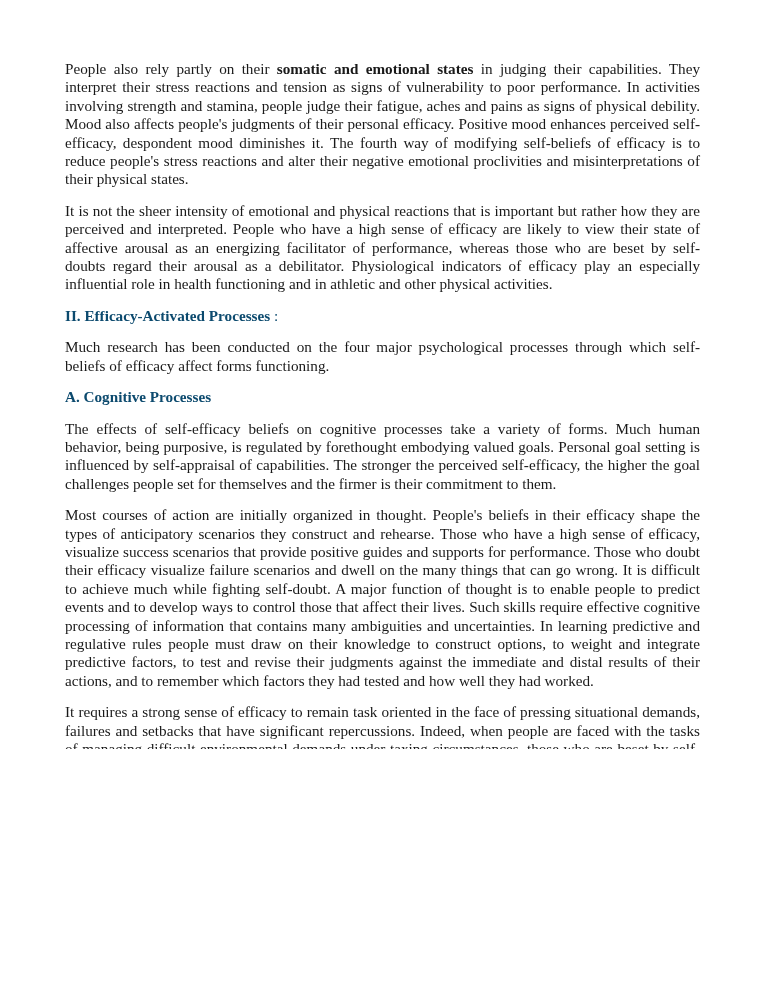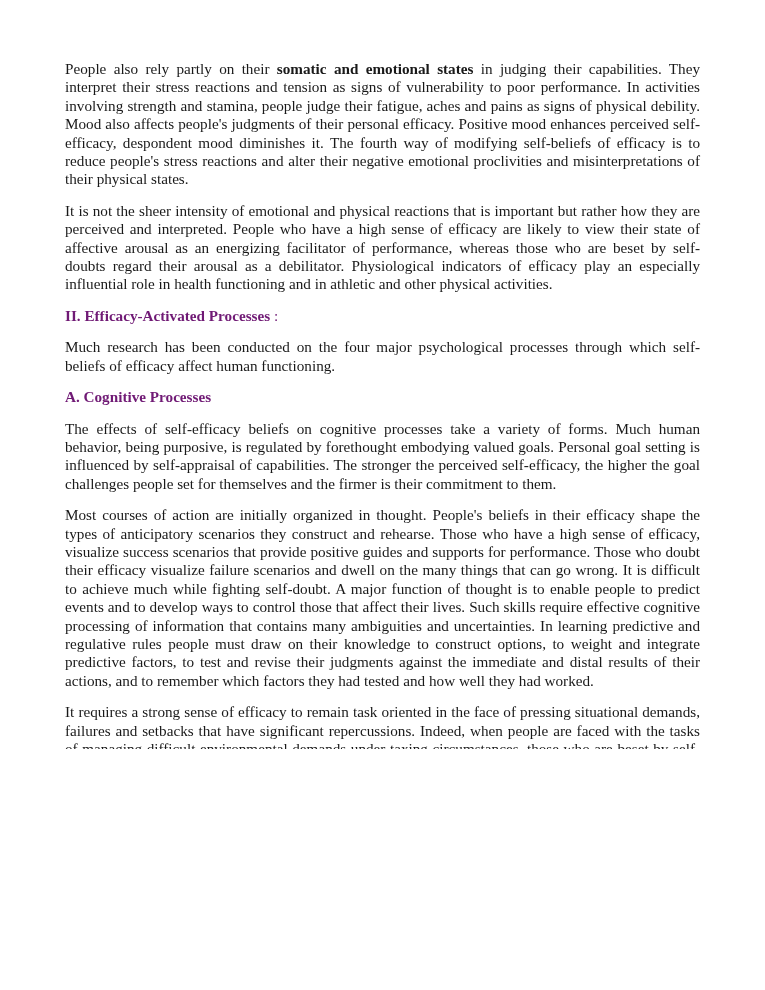--- a/index.html
+++ b/index.html
@@ -41,21 +41,21 @@
   p.para:last-of-type {
     margin-bottom: 8px;
   }
   h2.heading,
   h3.heading {
     margin: 0 0 13px 0;
     font-size: 15.2px;
     line-height: 18.4px;
     font-weight: bold;
     text-align: left;
-    color: #701a75;
+    color: #0c4a6e;
   }
   h2.heading {
     margin-top: 5px;
   }
   h3.heading {
     margin-top: 5px;
   }
   .heading .colon {
     font-weight: normal;
   }
@@ -75,21 +75,21 @@
   }
 </style>
 </head>
 <body>
 
 <div id="page">
   <div id="content">
       <p class="para"><span>People also rely partly on their </span><span class="strong">somatic and emotional states</span><span> in judging their capabilities. They interpret their stress reactions and tension as signs of vulnerability to poor performance. In activities involving strength and stamina, people judge their fatigue, aches and pains as signs of physical debility. Mood also affects people's judgments of their personal efficacy. Positive mood enhances perceived self-efficacy, despondent mood diminishes it. The fourth way of modifying self-beliefs of efficacy is to reduce people's stress reactions and alter their negative emotional proclivities and misinterpretations of their physical states.</span></p>
       <p class="para"><span>It is not the sheer intensity of emotional and physical reactions that is important but rather how they are perceived and interpreted. People who have a high sense of efficacy are likely to view their state of affective arousal as an energizing facilitator of performance, whereas those who are beset by self- doubts regard their arousal as a debilitator. Physiological indicators of efficacy play an especially influential role in health functioning and in athletic and other physical activities.</span></p>
       <h2 class="heading"><span>II. Efficacy-Activated Processes</span><span class="colon"> :</span></h2>
-      <p class="para"><span>Much research has been conducted on the four major psychological processes through which self-beliefs of efficacy affect human functioning.</span></p>
+      <p class="para"><span>Much research has been conducted on the four major psychological processes through which self-beliefs of efficacy affect forms functioning.</span></p>
       <h3 class="heading"><span>A. Cognitive Processes</span></h3>
       <p class="para"><span>The effects of self-efficacy beliefs on cognitive processes take a variety of forms. Much human behavior, being purposive, is regulated by forethought embodying valued goals. Personal goal setting is influenced by self-appraisal of capabilities. The stronger the perceived self-efficacy, the higher the goal challenges people set for themselves and the firmer is their commitment to them.</span></p>
       <p class="para"><span>Most courses of action are initially organized in thought. People's beliefs in their efficacy shape the types of anticipatory scenarios they construct and rehearse. Those who have a high sense of efficacy, visualize success scenarios that provide positive guides and supports for performance. Those who doubt their efficacy visualize failure scenarios and dwell on the many things that can go wrong. It is difficult to achieve much while fighting self-doubt. A major function of thought is to enable people to predict events and to develop ways to control those that affect their lives. Such skills require effective cognitive processing of information that contains many ambiguities and uncertainties. In learning predictive and regulative rules people must draw on their knowledge to construct options, to weight and integrate predictive factors, to test and revise their judgments against the immediate and distal results of their actions, and to remember which factors they had tested and how well they had worked.</span></p>
       <p class="para"><span>It requires a strong sense of efficacy to remain task oriented in the face of pressing situational demands, failures and setbacks that have significant repercussions. Indeed, when people are faced with the tasks of managing difficult environmental demands under taxing circumstances, those who are beset by self-doubts about their efficacy become more and more erratic in their analytic thinking, lower their aspirations and the quality of their performance deteriorates. In contrast, those who maintain a resilient sense of efficacy set themselves challenging goals and use good analytic thinking, which pays off in performance accomplishments.</span></p>
       <h3 class="heading"><span>B. Physiological Processes</span></h3>
     </div>
   <div id="page-number">26</div>
 </div>
 
 </body></html>

